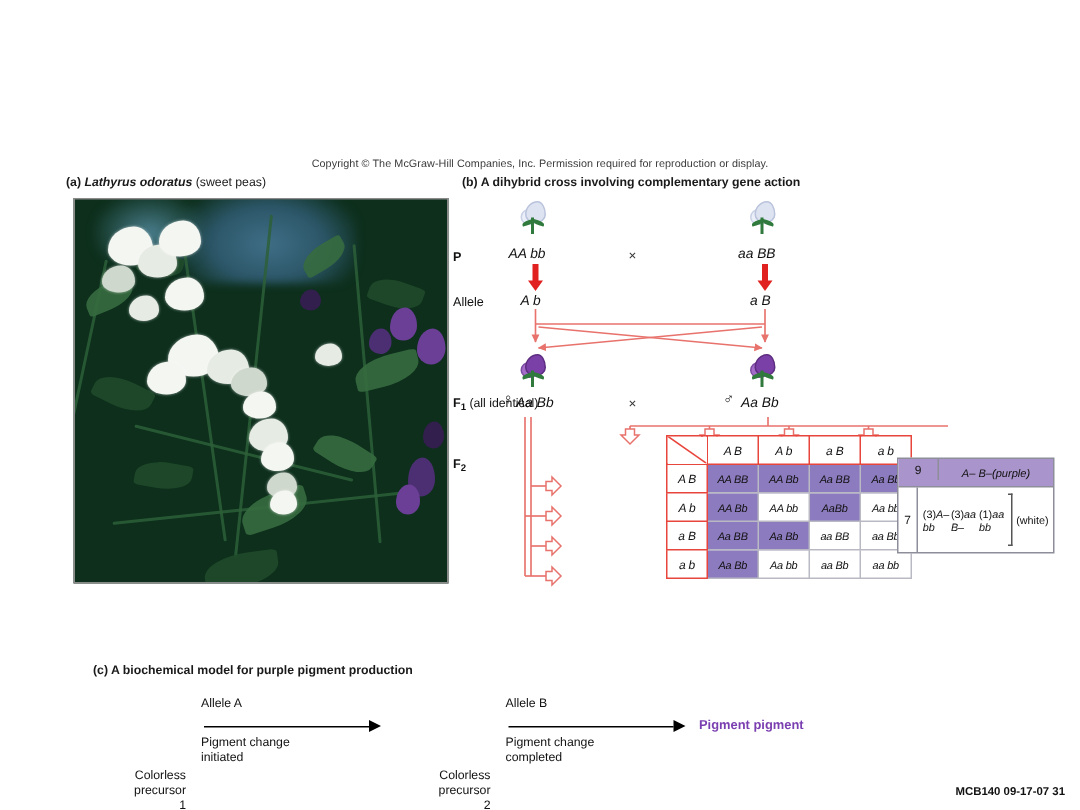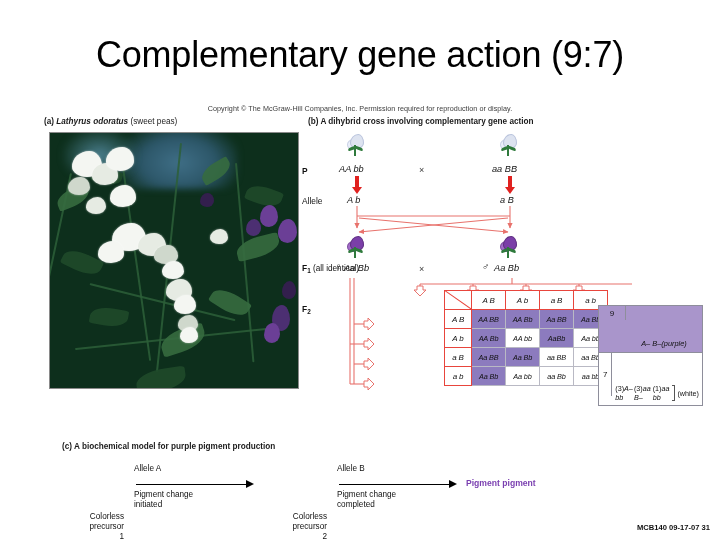--- a/index.html
+++ b/index.html
@@ -131,21 +131,21 @@
   td.wht{background:#ffffff;}
 
   
   .legend{position:absolute;left:296px;top:173px;width:103px;border:1px solid #8e8e9b;background:#fff;}
   .legend .lrow{display:flex;}
   .legend .lhead{background:#a995cb;}
   .legend .c1{
     width:26px;border-right:1px solid #8e8e9b;text-align:center;
     font-size:8px;display:flex;align-items:center;justify-content:center;color:#111;
   }
-  .legend .c2{flex:1;font-size:7.4px;padding:2px 3px;color:#111;margin-top:28px;}
+  .legend .c2{flex:1;font-size:7.4px;padding:2px 3px;color:#111;}
   .legend .lhead .c1,.legend .lhead .c2{height:14px;display:flex;align-items:center;}
   .legend .lhead .c2{justify-content:center;font-style:italic;}
   .legend .lbody{border-top:1px solid #8e8e9b;}
   .legend .lbody .c1{height:43px;}
   .legend .lbody .c2{display:flex;align-items:center;gap:2px;padding:3px 3px;}
   .legend .stack{display:flex;flex-direction:row;gap:1px;font-style:italic;font-size:7.2px;line-height:1.25;}
   .legend .stack .n{font-style:normal;}
   .brk{
     width:4px;align-self:stretch;border:1px solid #555;border-left:none;margin:1px 0;
   }
@@ -165,21 +165,20 @@
   .purpletext{position:absolute;font-size:8.6px;font-weight:bold;color:#7a3fb0;}
 
   
   .footer{position:absolute;right:10px;bottom:8px;font-size:7.6px;font-weight:bold;color:#111;}
 </style>
 </head>
 <body>
 
 <div class="slide">
 
-  <div class="title">Complementary gene action (9:7)</div>
 
   <div class="figure">
 
     <div class="copyright">Copyright © The McGraw-Hill Companies, Inc. Permission required for reproduction or display.</div>
 
     <div class="panel-label" id="lbl-a">
       <span>(a)</span>
       <i>Lathyrus odoratus</i>
       <span class="norm" style="font-weight:normal">(sweet peas)</span>
     </div>

